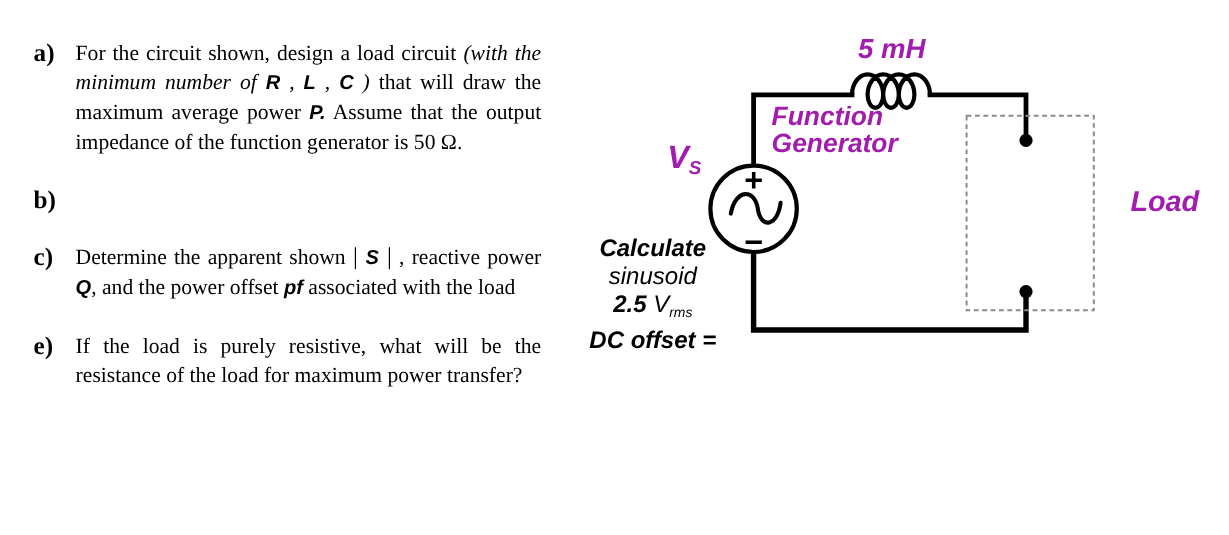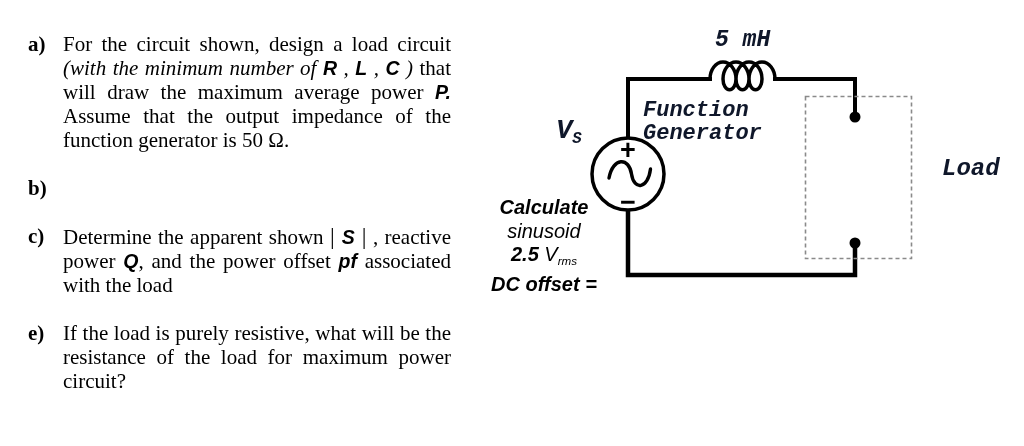--- a/index.html
+++ b/index.html
@@ -25,41 +25,41 @@
     margin-bottom: 24px;
   }
   .q-label {
     flex: 0 0 35px;
     font-weight: bold;
     font-size: 21px;
     line-height: 24px;
   }
   .q-text {
     width: 388px;
-    font-size: 21px;
+    font-size: 18px;
     line-height: 24px;
     text-align: justify;
   }
   .seg-n { font-style: normal; }
   .seg-i { font-style: italic; }
   .seg-v {
     font-family: "Liberation Sans", sans-serif;
     font-weight: bold;
     font-style: italic;
     font-size: 0.93em;
   }
   .seg-bar { font-size: 1.12em; }
 
   
   .clabel {
     position: absolute;
-    font-family: Liberation Mono, monospace;
+    font-family: Liberation Sans, sans-serif;
     font-weight: bold;
     font-style: italic;
-    color: #0f172a;
+    color: #a21caf;
     white-space: pre-wrap;
     z-index: 2;
   }
   .seg-b  { font-weight: bold;   font-style: italic; }
   .seg-r  { font-weight: normal; font-style: italic; }
   .seg-rsub {
     font-weight: normal; font-style: italic;
     font-size: 0.58em; vertical-align: -0.38em;
   }
   .seg-bsub {
@@ -96,21 +96,21 @@
     </div>
     <div class="question">
       <div class="q-label">b)</div>
     </div>
     <div class="question">
       <div class="q-label">c)</div>
       <div class="q-text"><span class="seg-n">Determine the apparent shown </span><span class="seg-bar">| </span><span class="seg-v">S</span><span class="seg-bar"> |</span><span class="seg-n"> , reactive power </span><span class="seg-v">Q</span><span class="seg-n">, and the power offset </span><span class="seg-v">pf</span><span class="seg-n"> associated with the load</span></div>
     </div>
     <div class="question">
       <div class="q-label">e)</div>
-      <div class="q-text"><span class="seg-n">If the load is purely resistive, what will be the resistance of the load for maximum power circuit?</span></div>
+      <div class="q-text"><span class="seg-n">If the load is purely resistive, what will be the resistance of the load for maximum power transfer?</span></div>
     </div>
   </div>
 
   <svg class="circuit-svg" width="1024" height="446" viewBox="0 0 1024 446">
 
     <path d="M 628 140 L 628 79 L 710 79" fill="none" stroke-width="4" stroke-linecap="square" stroke="#000000"></path>
 
     <path d="M 710 79
              a 13 17 0 0 1 26 0
              a 6 10 0 1 1 -13 0
@@ -130,21 +130,21 @@
     <circle cx="855" cy="243" r="5.5" fill="#000000"></circle>
 
     <circle cx="628" cy="174" r="36" fill="#ffffff" stroke-width="3.5" stroke="#000000"></circle>
     <path d="M 609 178 C 613 157 629 157 631.5 174 C 634 191 648 189 650.5 169" fill="none" stroke-width="3.4" stroke-linecap="round" stroke="#000000"></path>
     <text x="628" y="159" text-anchor="middle" class="svg-sign" fill="#000000">+</text>
     <text x="628" y="211" text-anchor="middle" class="svg-sign" fill="#000000">−</text>
   </svg>
 
   <div class="clabel" style="left:715px; top:27px; font-size:23px;">5 mH</div>
 
-  <div class="clabel" style="left:643px; top:100px; width:116px; font-size:22px; line-height:22.5px;">Function Generator</div>
+  <div class="clabel" style="left:643px; top:86px; width:116px; font-size:22px; line-height:22.5px;">Function Generator</div>
 
   <div class="clabel" style="left:556px; top:116px; font-size:27px;"><span class="seg-b">V</span><span class="seg-bsub">S</span></div>
 
   <div class="clabel" style="left:942px; top:155px; font-size:24px;">Load</div>
 
   <div class="freq-block">
     <div class="freq-line"><span class="seg-b">Calculate</span></div>
     <div class="freq-line"><span class="seg-r">sinusoid</span></div>
     <div class="freq-line"><span class="seg-b">2.5 </span><span class="seg-r">V</span><span class="seg-rsub">rms</span></div>
     <div class="freq-line"><span class="seg-b">DC offset =</span></div>

